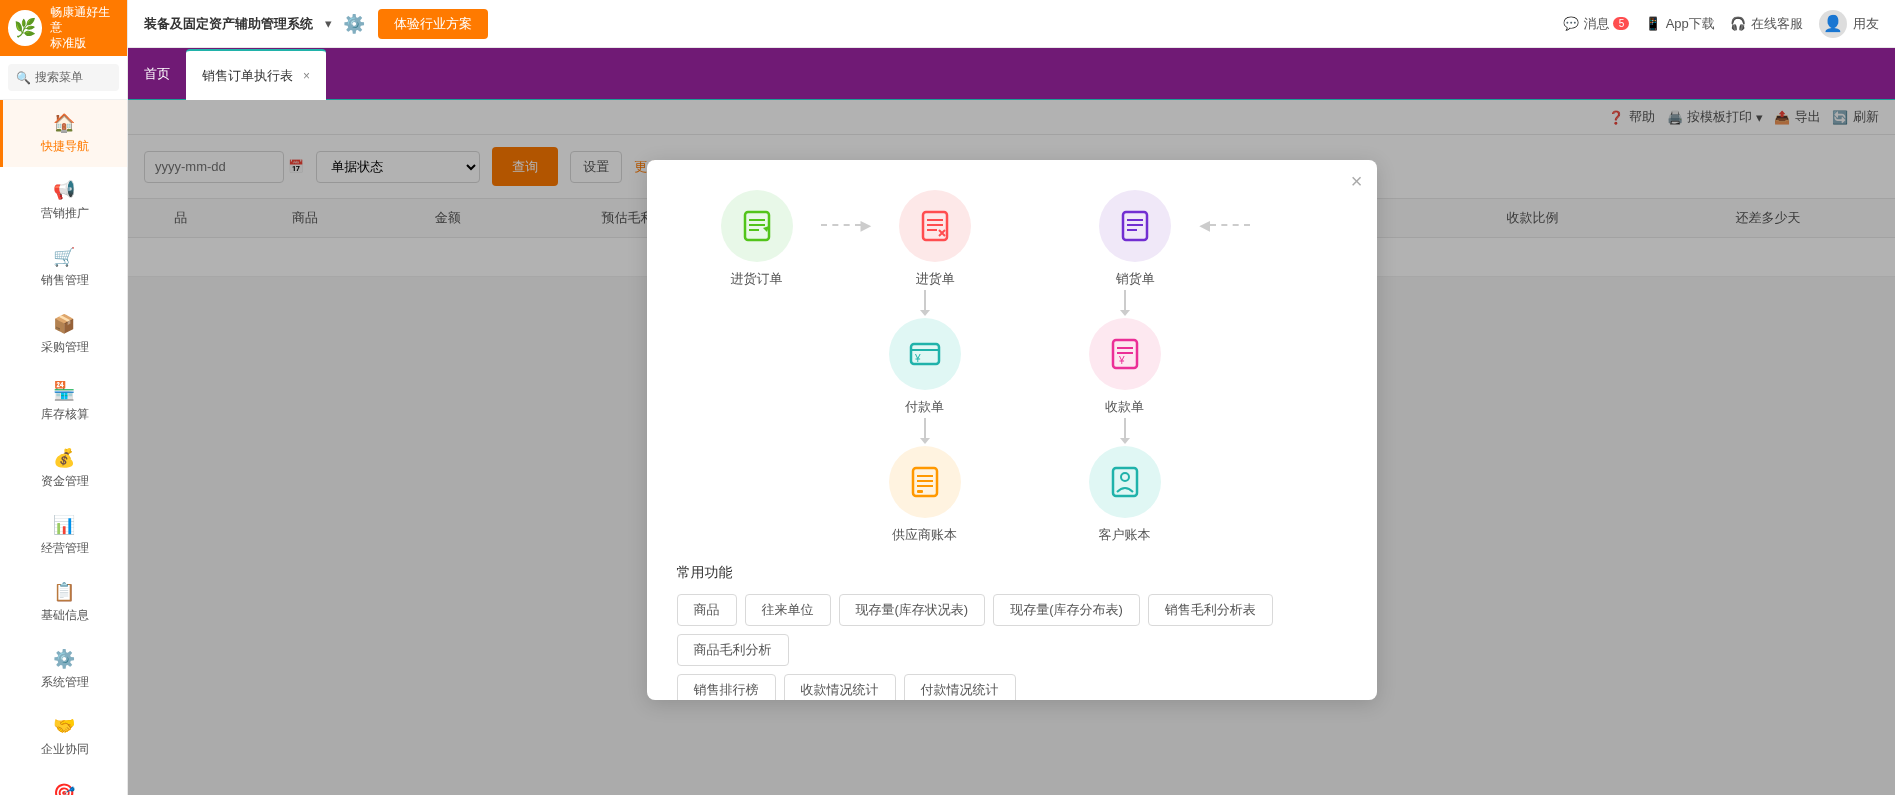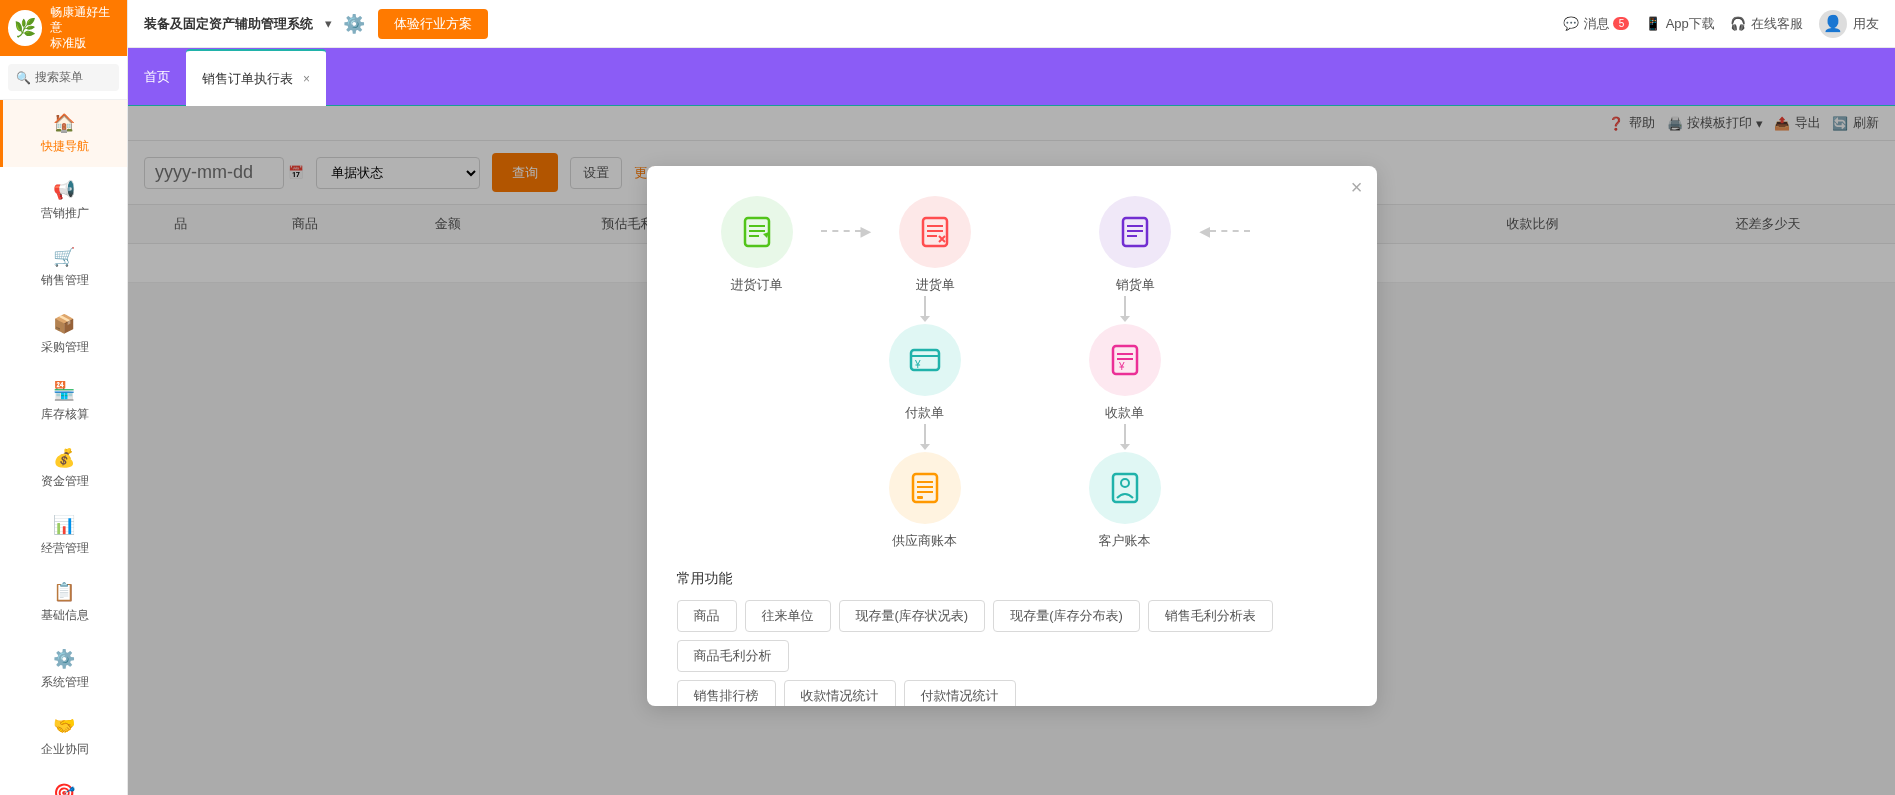--- a/index.html
+++ b/index.html
@@ -29,36 +29,36 @@
     .topbar-dropdown { display: flex; align-items: center; gap: 4px; cursor: pointer; color: #555; font-size: 13px; }
     .topbar-settings { font-size: 18px; color: #888; cursor: pointer; }
     .topbar-experience-btn { background: #ff7a00; color: #fff; border: none; border-radius: 4px; padding: 6px 16px; cursor: pointer; font-size: 13px; }
     .topbar-actions { display: flex; align-items: center; gap: 16px; color: #555; font-size: 13px; margin-left: auto; }
     .topbar-action { display: flex; align-items: center; gap: 4px; cursor: pointer; }
     .topbar-badge { background: #ff4d4f; color: #fff; border-radius: 10px; font-size: 10px; padding: 1px 5px; min-width: 16px; text-align: center; }
     .topbar-user { display: flex; align-items: center; gap: 6px; cursor: pointer; }
     .avatar-circle { width: 28px; height: 28px; border-radius: 50%; background: #ddd; overflow: hidden; display: flex; align-items: center; justify-content: center; font-size: 12px; color: #999; }
 
     
-    .tabbar { height: 58px; background: #8b5cf6; display: flex; align-items: center; padding: 0; border-bottom: 1px solid #1a9e97; }
+    .tabbar { height: 52px; background: #701a75; display: flex; align-items: center; padding: 0; border-bottom: 1px solid #1a9e97; }
     .tab { display: flex; align-items: center; gap: 6px; padding: 8px 16px; cursor: pointer; font-size: 13px; color: rgba(255,255,255,0.8); height: 100%; }
     .tab.active { background: #fff; color: #333; border-top: 2px solid #20b2aa; margin-top: 2px; border-radius: 4px 4px 0 0; }
     .tab-home { color: #fff; font-weight: 500; }
     .tab-close { font-size: 12px; color: #888; cursor: pointer; margin-left: 4px; }
 
     
     .page-content { flex: 1; background: #f5f5f5; position: relative; overflow: hidden; }
 
     
     .page-toolbar { background: #fff; padding: 8px 16px; display: flex; align-items: center; gap: 12px; border-bottom: 1px solid #e8e8e8; }
     .toolbar-right { margin-left: auto; display: flex; align-items: center; gap: 12px; }
     .toolbar-btn { display: flex; align-items: center; gap: 4px; color: #555; cursor: pointer; font-size: 13px; }
     .query-section { background: #fff; padding: 12px 16px; display: flex; align-items: center; gap: 12px; border-bottom: 1px solid #e8e8e8; flex-wrap: wrap; }
     .query-date { display: flex; align-items: center; gap: 4px; }
-    .date-input { border: 1px solid #d9d9d9; border-radius: 4px; padding: 5px 10px; font-size: 18px; height: 32px; width: 140px; color: #bbb; }
+    .date-input { border: 1px solid #d9d9d9; border-radius: 4px; padding: 5px 10px; font-size: 13px; height: 32px; width: 140px; color: #bbb; }
     .status-select { border: 1px solid #d9d9d9; border-radius: 4px; padding: 5px 10px; font-size: 13px; height: 32px; width: 164px; background: #fff; }
     .query-btn { background: #ff7a00; color: #fff; border: none; border-radius: 4px; padding: 5px 20px; cursor: pointer; font-size: 13px; height: 39px; }
     .setting-btn { background: #fff; color: #555; border: 1px solid #d9d9d9; border-radius: 4px; padding: 5px 12px; cursor: pointer; font-size: 13px; height: 32px; }
     .more-conditions { color: #ff7a00; cursor: pointer; font-size: 13px; }
 
     
     .data-table { width: 100%; background: #fff; border-collapse: collapse; }
     .data-table th { background: #fafafa; border-bottom: 1px solid #e8e8e8; padding: 10px 12px; font-weight: 500; color: #555; text-align: center; white-space: nowrap; font-size: 13px; }
     .data-table td { border-bottom: 1px solid #f0f0f0; padding: 10px 12px; text-align: center; color: #555; font-size: 13px; }
     .empty-data { text-align: center; padding: 60px; color: #bbb; font-size: 14px; }

